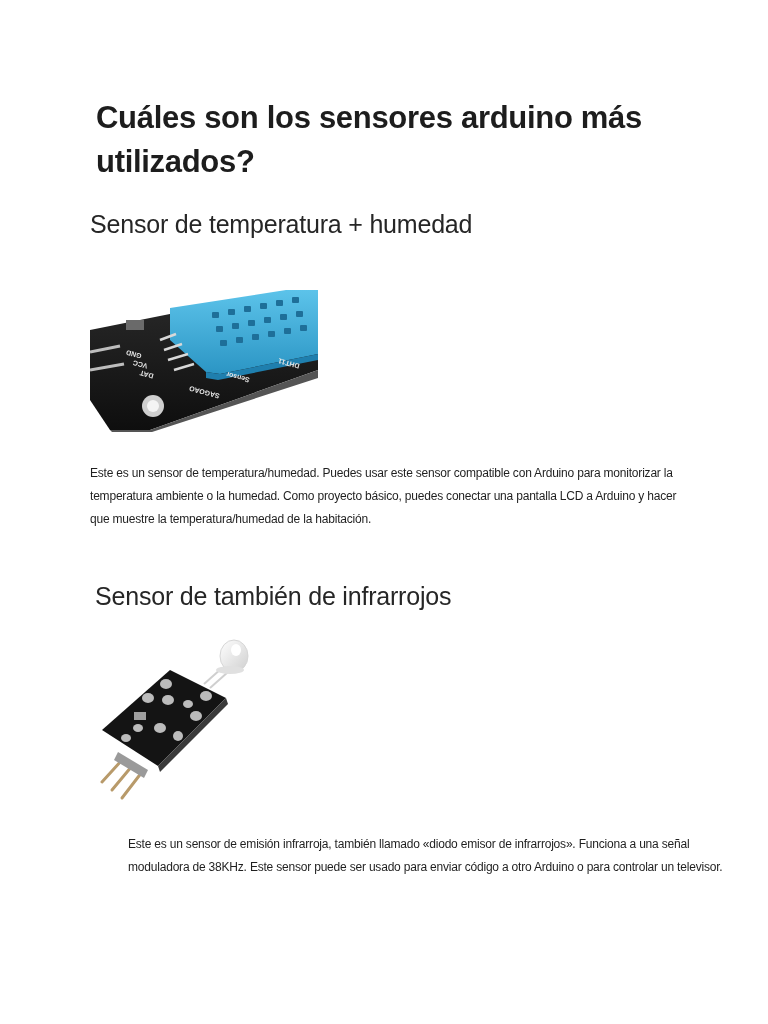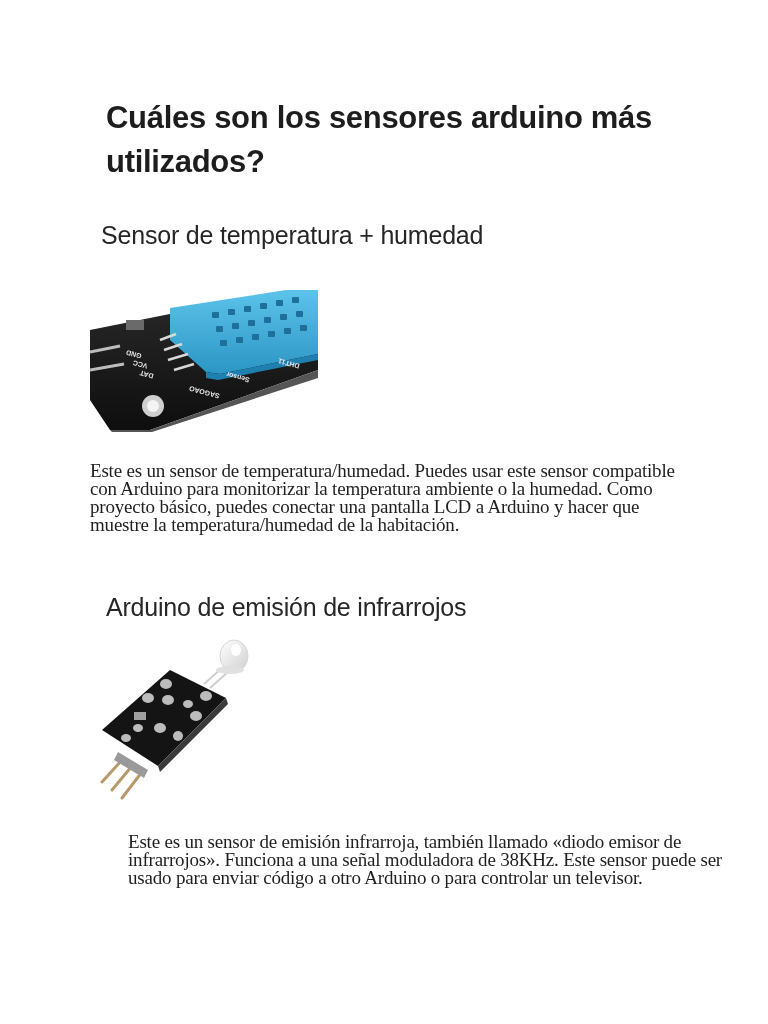--- a/index.html
+++ b/index.html
@@ -10,49 +10,49 @@
     body {
       width: 768px;
       height: 1024px;
       position: relative;
       overflow: hidden;
       font-family: "Liberation Sans", "DejaVu Sans", sans-serif;
       color: #1e1e1e;
     }
     .page-title {
       position: absolute;
-      left: 106px;
+      left: 96px;
       top: 96px;
       width: 620px;
       margin: 0;
       font-family: "Liberation Sans", sans-serif;
       font-weight: bold;
       font-size: 31px;
       line-height: 44px;
       color: #1d1d1d;
       letter-spacing: -0.3px;
     }
     .section-heading {
       position: absolute;
-      margin: 11px;
+      margin: 0;
       font-family: "Liberation Sans", sans-serif;
       font-weight: normal;
       font-size: 25px;
       line-height: 32px;
       color: #262626;
       letter-spacing: -0.2px;
     }
     .h-temp { left: 90px; top: 208px; }
     .h-ir { left: 95px; top: 580px; }
     .paragraph {
       position: absolute;
       margin: 0;
-      font-family: Liberation Serif, serif;
-      font-size: 19px;
-      line-height: 18px;
+      font-family: Liberation Sans, sans-serif;
+      font-size: 12px;
+      line-height: 23px;
       color: #1f1f1f;
       letter-spacing: -0.2px;
     }
     .p-temp { left: 90px; top: 462px; width: 600px; }
     .p-ir { left: 90px; top: 833px; width: 600px; margin-left: 38px; }
 
     
     .img-dht {
       position: absolute;
       left: 90px;
@@ -140,21 +140,21 @@
       <text x="64" y="84" transform="rotate(195 64 84)">DAT</text>
       <text x="160" y="88" transform="rotate(195 160 88)">Sensor</text>
       <text x="210" y="74" transform="rotate(195 210 74)">DHT11</text>
       <text x="130" y="104" transform="rotate(195 130 104)">SAGOAO</text>
     </g>
   </svg>
 </div>
 
 <p class="paragraph p-temp">Este es un sensor de temperatura/humedad. Puedes usar este sensor compatible con Arduino para monitorizar la temperatura ambiente o la humedad. Como proyecto básico, puedes conectar una pantalla LCD a Arduino y hacer que muestre la temperatura/humedad de la habitación.</p>
 
-<h2 class="section-heading h-ir">Arduino de emisión de infrarrojos</h2>
+<h2 class="section-heading h-ir">Sensor de también de infrarrojos</h2>
 
 <div class="img-ir">
   <svg width="176" height="176" viewBox="0 0 176 176" xmlns="http://www.w3.org/2000/svg">
     <defs>
       <linearGradient id="ledg" x1="0" y1="0" x2="1" y2="1">
         <stop offset="0" stop-color="#ffffff"></stop>
         <stop offset="1" stop-color="#cfcfcf"></stop>
       </linearGradient>
     </defs>
 

